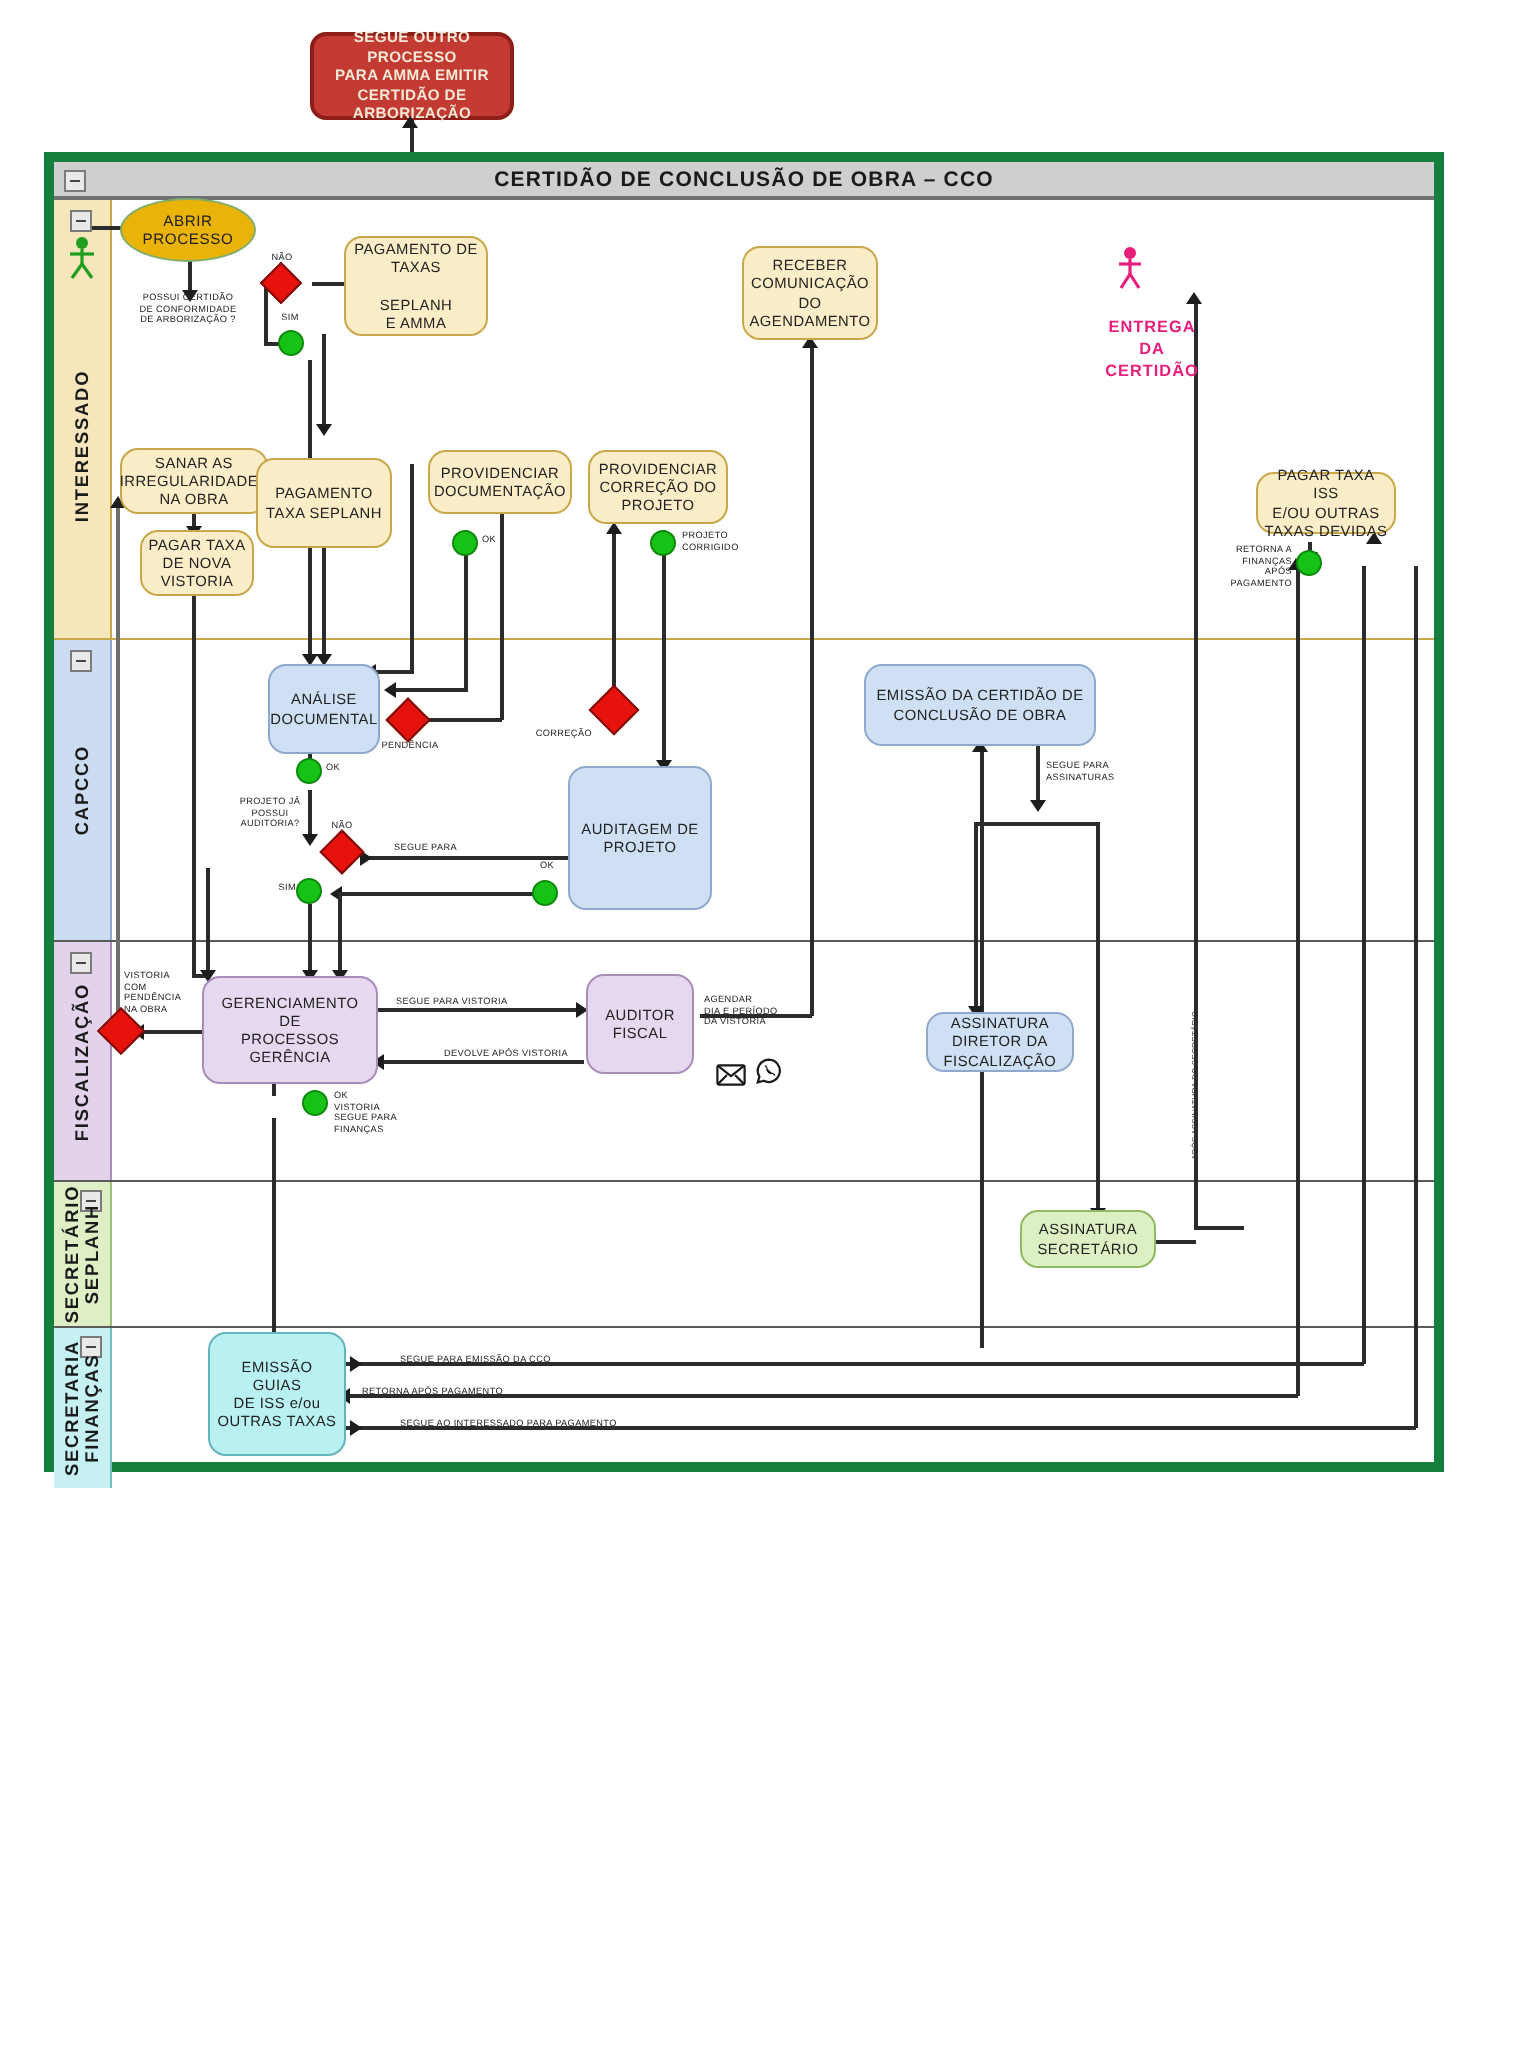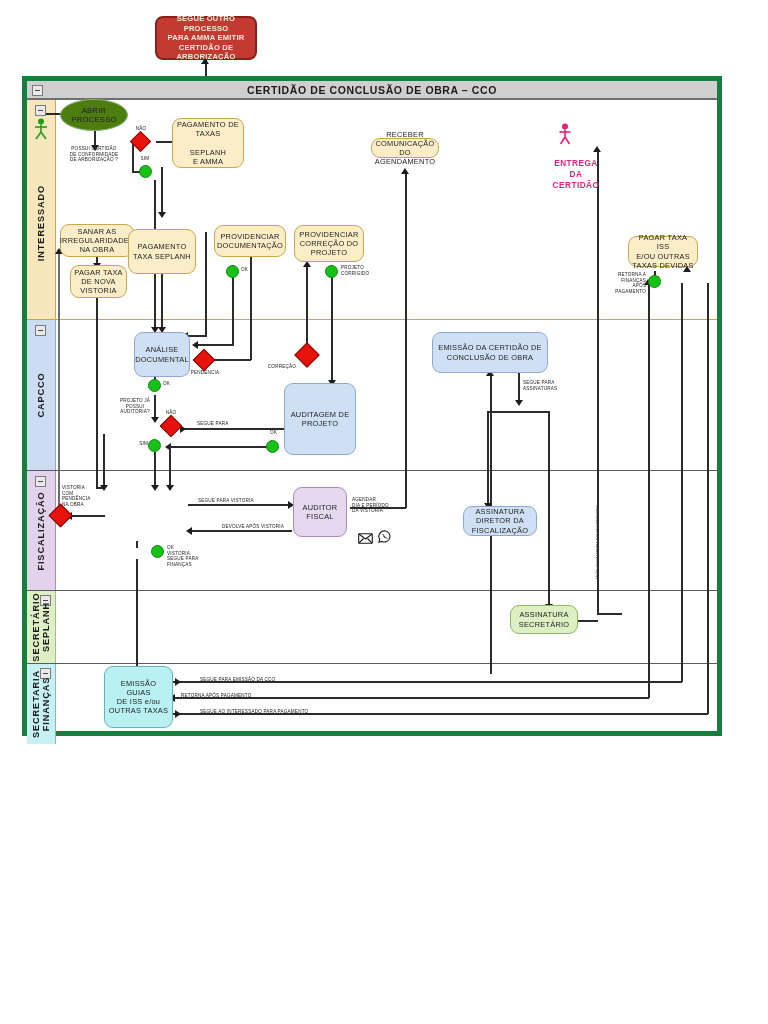--- a/index.html
+++ b/index.html
@@ -54,21 +54,21 @@
     text-align:center;font-size:7.4px;line-height:9.2px;color:#222;padding:2px 3px;
     letter-spacing:.25px;
   }
   .t-yellow{background:#fbedc7;border:1px solid #c9a84c;}
   .t-blue  {background:#cfe0f5;border:1px solid #8fa9cc;}
   .t-purple{background:#e6d9ef;border:1px solid #a98cba;}
   .t-green {background:#ddf0c4;border:1px solid #8fb963;}
   .t-cyan  {background:#b9f0f2;border:1px solid #63b5bb;}
 
   .startev{
-    background:#4d7c0f;border:1.6px solid #7fae6c;border-radius:50%;
+    background:#eab308;border:1.6px solid #7fae6c;border-radius:50%;
     display:flex;align-items:center;justify-content:center;text-align:center;
     font-size:7.6px;line-height:9.4px;color:#222;font-weight:normal;letter-spacing:.3px;
   }
 
   
   .gw{background:#e8120c;border:1.2px solid #7d0a06;}
   .dot{background:#17c217;border:1.2px solid #0d8a0d;border-radius:50%;}
 
   
   .ln{background:#2b2b2b;}
@@ -323,21 +323,21 @@
   <div class="abs dot" style="left:226px;top:265px;width:13px;height:13px;"></div>
   <div class="abs lbl" style="left: 241px; top: 267px; width: 18px; white-space: pre-line;">OK</div>
 
   <div class="abs task t-yellow" style="left: 294px; top: 225px; width: 70px; height: 37px; white-space: pre-line;">PROVIDENCIAR
 CORREÇÃO DO
 PROJETO</div>
   <div class="abs dot" style="left:325px;top:265px;width:13px;height:13px;"></div>
   <div class="abs lbl" style="left: 341px; top: 265px; width: 36px; white-space: pre-line;">PROJETO
 CORRIGIDO</div>
 
-  <div class="abs task t-yellow" style="left: 371px; top: 138px; width: 68px; height: 20px; white-space: pre-line;">RECEBER
+  <div class="abs task t-yellow" style="left: 371px; top: 123px; width: 68px; height: 47px; white-space: pre-line;">RECEBER
 COMUNICAÇÃO DO
 AGENDAMENTO</div>
 
   <div class="abs task t-yellow" style="left: 628px; top: 236px; width: 70px; height: 31px; white-space: pre-line;">PAGAR TAXA ISS
 E/OU OUTRAS
 TAXAS DEVIDAS</div>
   <div class="abs lbl r" style="left: 600px; top: 272px; width: 46px; white-space: pre-line;">RETORNA A
 FINANÇAS
 APÓS
 PAGAMENTO</div>
@@ -393,20 +393,23 @@
   <div class="abs task t-blue" style="left: 463px; top: 506px; width: 74px; height: 30px; white-space: pre-line;">ASSINATURA
 DIRETOR DA
 FISCALIZAÇÃO</div>
 
   <div class="abs lbl" style="left: 62px; top: 485px; width: 38px; white-space: pre-line;">VISTORIA
 COM
 PENDÊNCIA
 NA OBRA</div>
   <div class="abs gw" style="left:52px;top:507px;width:17px;height:17px;transform:rotate(45deg);"></div>
 
+  <div class="abs task t-purple" style="left: 101px; top: 488px; width: 88px; height: 54px; white-space: pre-line;">GERENCIAMENTO DE
+PROCESSOS
+GERÊNCIA</div>
   <div class="abs lbl" style="left: 198px; top: 498px; width: 82px; white-space: pre-line;">SEGUE PARA VISTORIA</div>
   <div class="abs lbl" style="left: 222px; top: 524px; width: 84px; white-space: pre-line;">DEVOLVE APÓS VISTORIA</div>
 
   <div class="abs dot" style="left:151px;top:545px;width:13px;height:13px;"></div>
   <div class="abs lbl" style="left: 167px; top: 545px; width: 48px; white-space: pre-line;">OK
 VISTORIA
 SEGUE PARA
 FINANÇAS</div>
 
   <div class="abs task t-purple" style="left: 293px; top: 487px; width: 54px; height: 50px; white-space: pre-line;">AUDITOR

